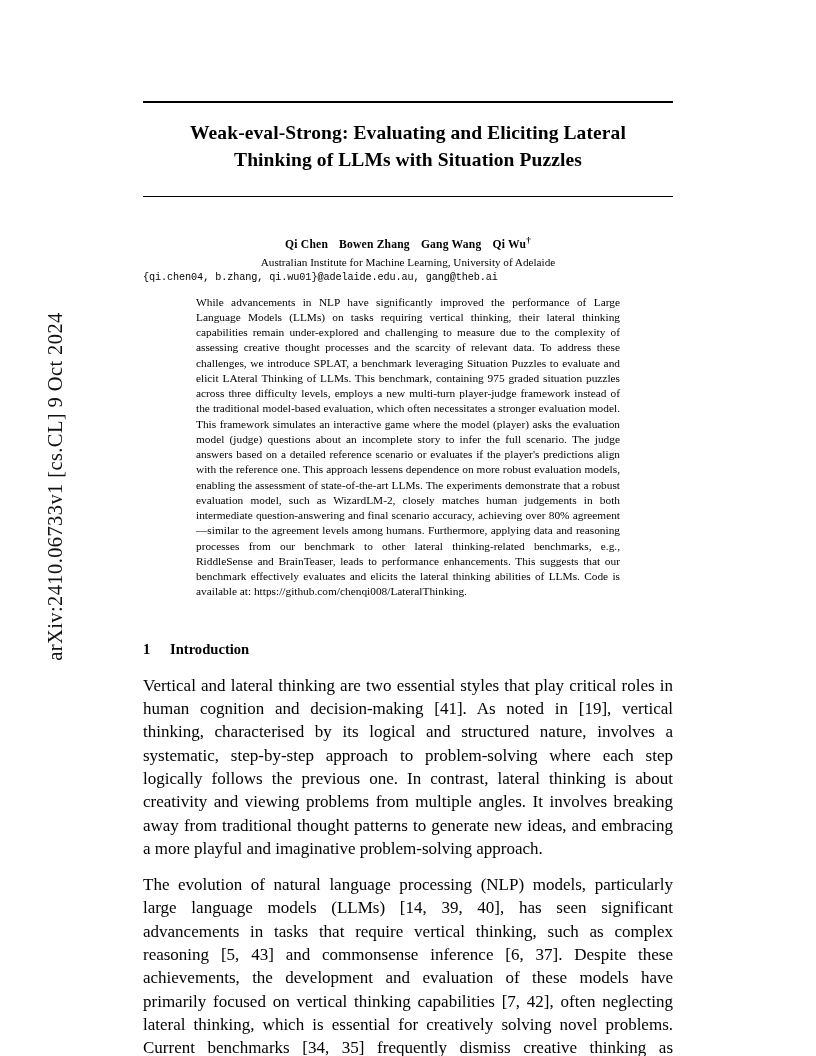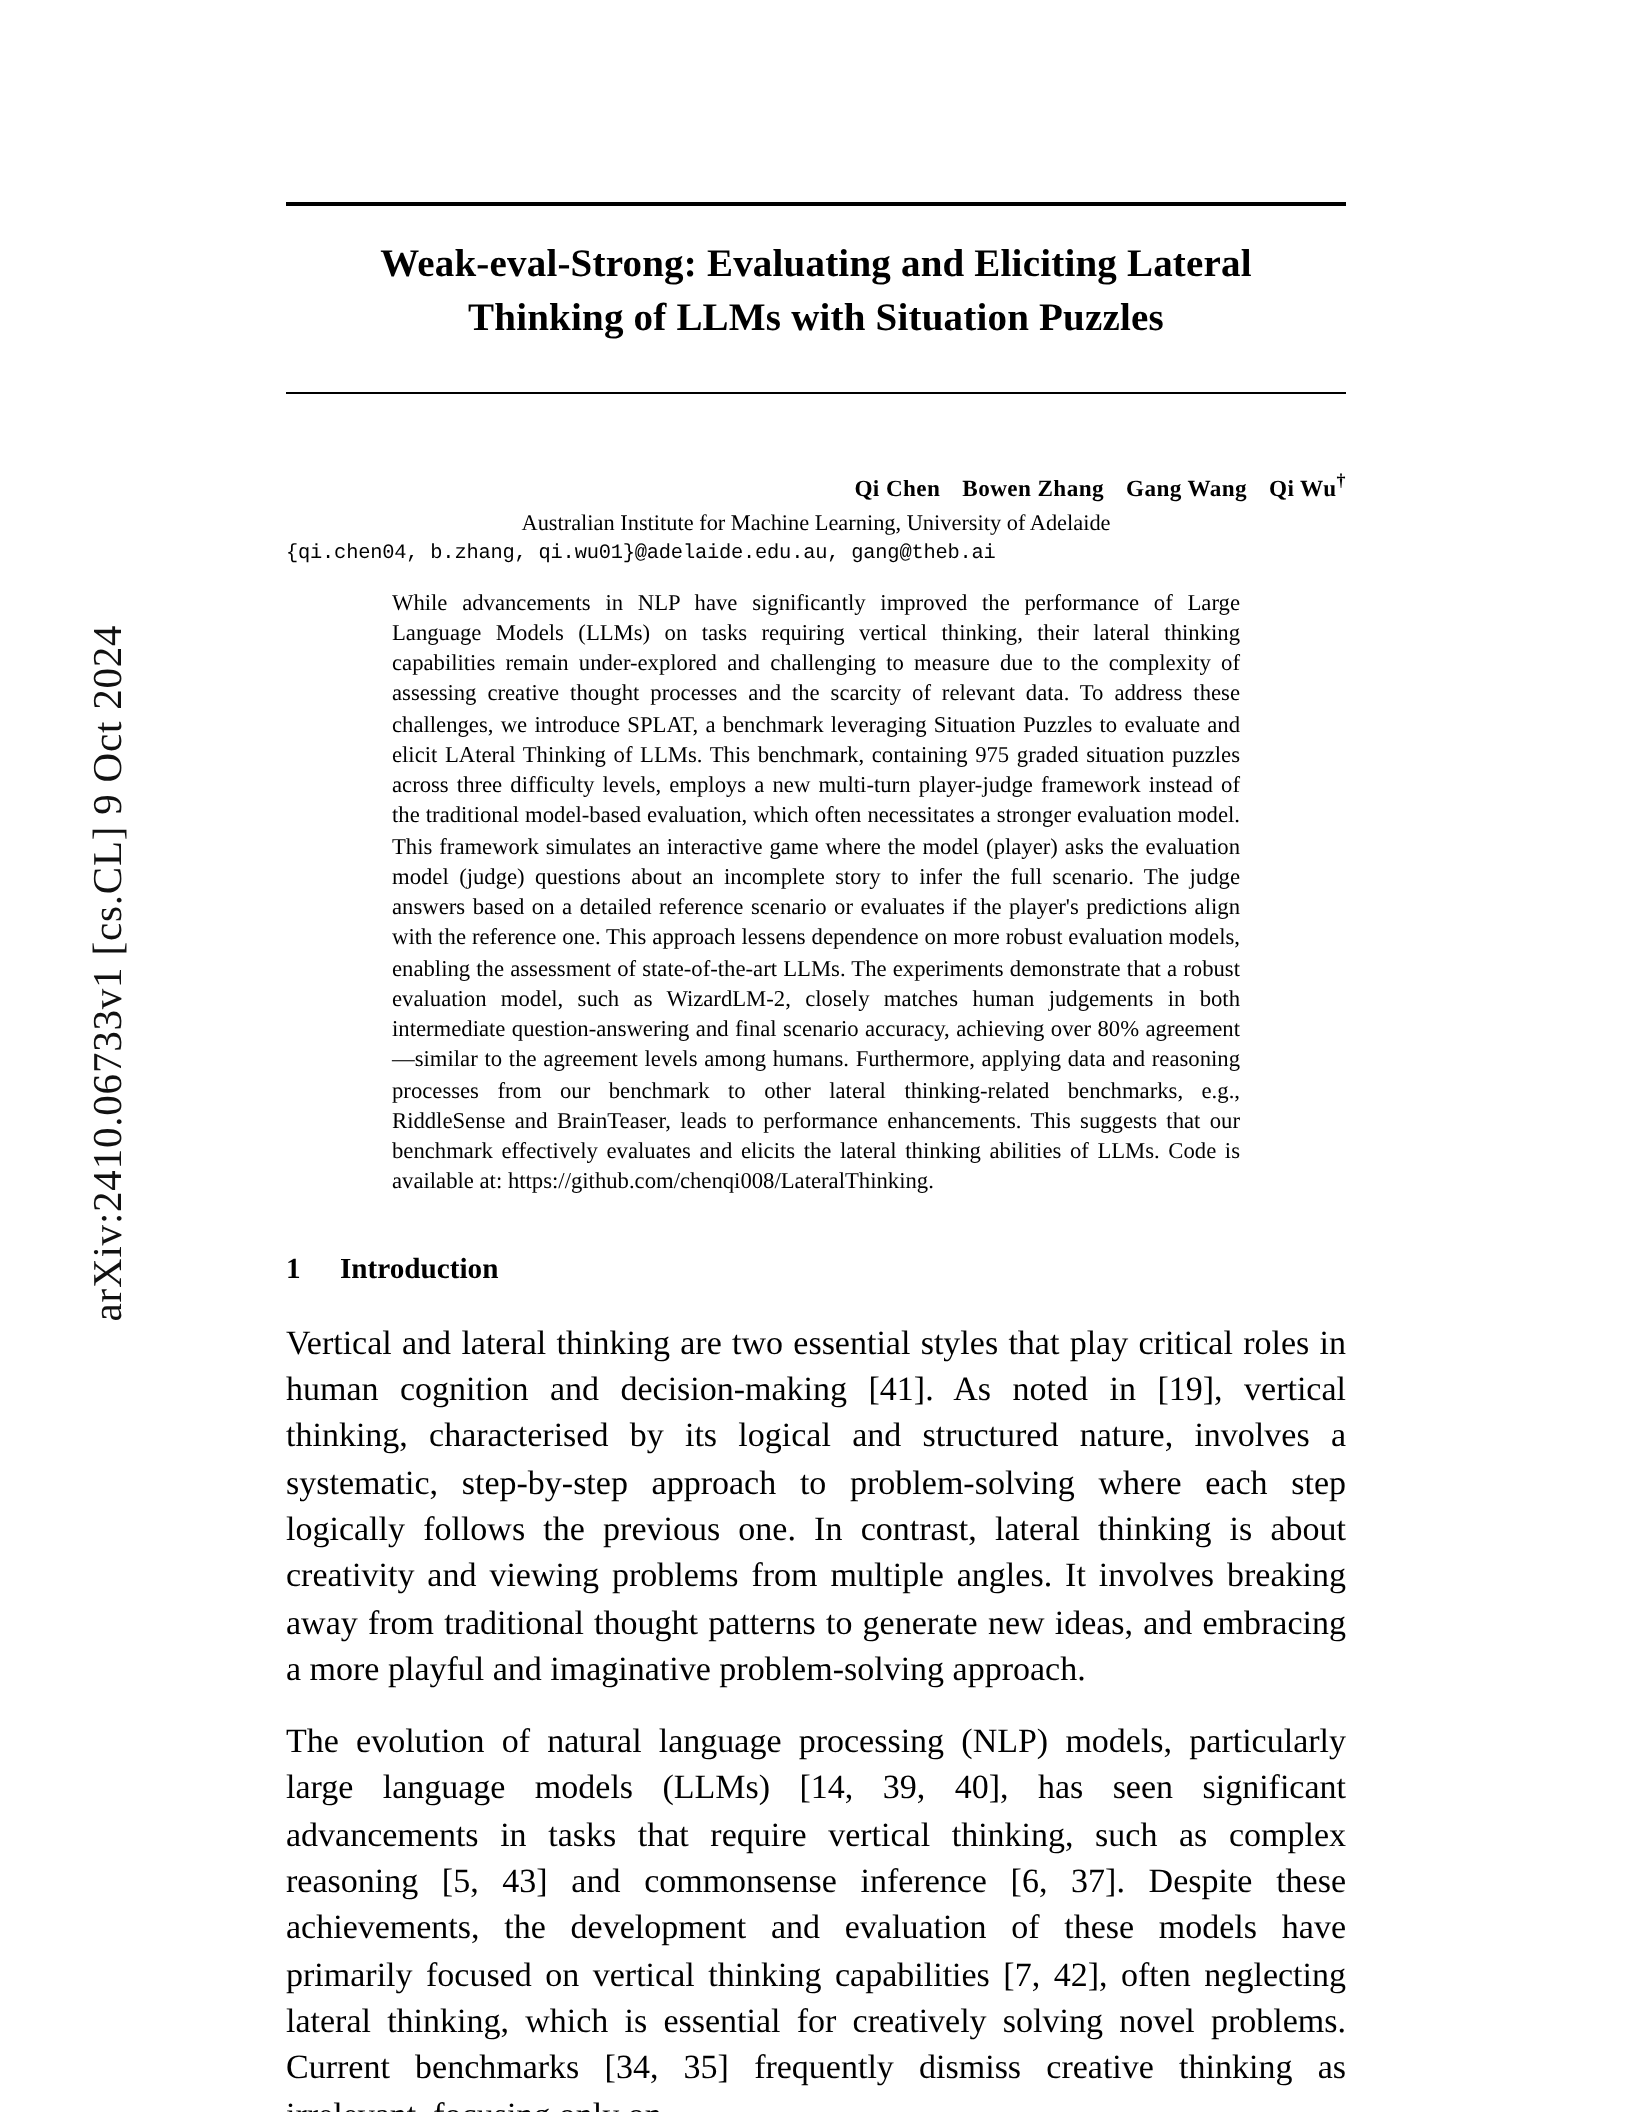--- a/index.html
+++ b/index.html
@@ -59,21 +59,21 @@
     margin: 17px 6px 0 6px;
     letter-spacing: 0.1px;
   }
 
   .rule-bottom {
     border-top: 1.3px solid #000;
     margin-top: 22px;
   }
 
   .authors {
-    text-align: right;
+    text-align: center;
     margin-top: 38px;
     font-size: 11.6px;
     font-weight: bold;
     letter-spacing: 0.2px;
   }
   .authors .sep { display:inline-block; width: 11px; }
   .dagger { font-size: 9px; vertical-align: super; font-weight: bold;}
 
   .affil {
     text-align: center;
@@ -100,21 +100,21 @@
     font-size: 11.35px;
     line-height: 1.345;
     text-align: justify;
     text-justify: inter-word;
     hyphens: manual;
   }
 
   .section-head {
     font-size: 14.6px;
     font-weight: bold;
-    margin-top: 27px;
+    margin-top: 41px;
     margin-left: 0;
   }
   .section-head .num { display: inline-block; width: 27px; }
 
   .body-par {
     font-size: 17px;
     line-height: 1.372;
     text-align: justify;
     margin-top: 13px;
   }

